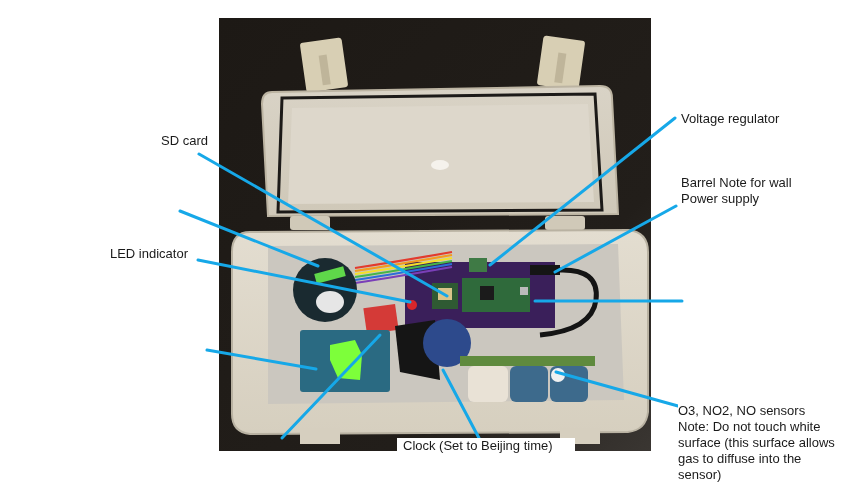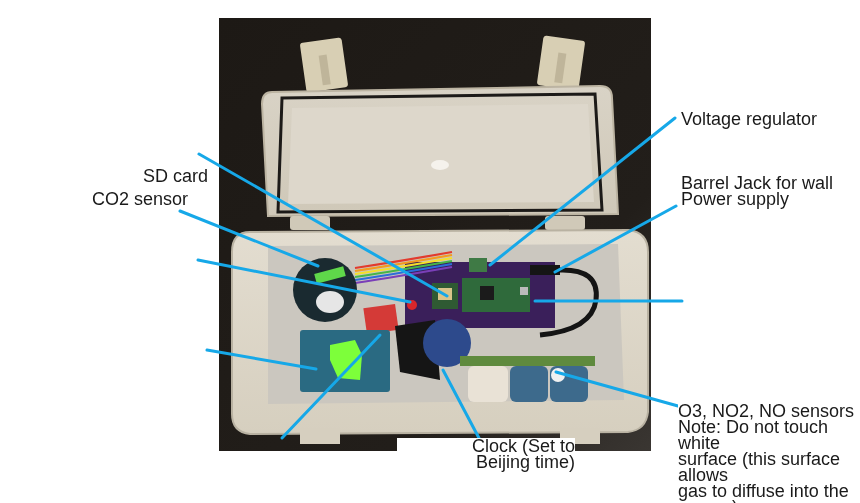--- a/index.html
+++ b/index.html
@@ -1,19 +1,19 @@
 <!DOCTYPE html>
 <html><head>
 <meta charset="utf-8">
 <style>
   html, body { margin: 0; padding: 0; background: #ffffff; }
   body { width: 860px; height: 503px; position: relative; overflow: hidden;
          font-family: "Liberation Sans", "DejaVu Sans", sans-serif; }
   #stage { position: absolute; left: 0; top: 0; width: 860px; height: 503px; }
-  .label { position: absolute; font-size: 18px; line-height: 16px; color: #1a1a1a;
+  .label { position: absolute; font-size: 13px; line-height: 16px; color: #1a1a1a;
            white-space: pre-line; background: #ffffff; }
   .label.r { text-align: right; }
 </style>
 </head>
 <body>
 
 <div id="stage">
   <svg width="860" height="503" viewBox="0 0 860 503" style="position:absolute;left:0;top:0;">
     <defs>
       <linearGradient id="bg" x1="0" y1="0" x2="1" y2="1">
@@ -125,24 +125,24 @@
       <line x1="207" y1="350" x2="316" y2="369"></line>
       <line x1="282" y1="438" x2="380" y2="335"></line>
       <line x1="480" y1="440" x2="443" y2="370"></line>
       <line x1="675" y1="118" x2="490" y2="265"></line>
       <line x1="676" y1="206" x2="555" y2="272"></line>
       <line x1="682" y1="301" x2="535" y2="301"></line>
       <line x1="678" y1="406" x2="556" y2="372"></line>
     </g>
   </svg>
 
-  <div class="label r" style="left:100px;top:133px;width:108px;margin-top:35px;">SD card</div>
-  <div class="label r" style="left:60px;top:191px;width:128px;">CO2 sensor</div>
-  <div class="label" style="left:397px;top:438px;width:178px;padding-left:22px;box-sizing:border-box;text-align:right;">Clock (Set to Beijing time)</div>
+  <div class="label r" style="left:100px;top:133px;width:108px;">SD card</div>
+  <div class="label r" style="left:60px;top:246px;width:128px;">LED indicator</div>
+  <div class="label" style="left:397px;top:438px;width:178px;padding-left:6px;box-sizing:border-box;">Clock (Set to Beijing time)</div>
   <div class="label" style="left:681px;top:111px;">Voltage regulator</div>
-  <div class="label" style="left:681px;top:175px;">Barrel Jack for wall
+  <div class="label" style="left:681px;top:175px;">Barrel Note for wall
 Power supply</div>
   <div class="label" style="left:678px;top:403px;width:180px;">O3, NO2, NO sensors
 Note: Do not touch white
 surface (this surface allows
 gas to diffuse into the
 sensor)</div>
 </div>
 
 </body></html>

